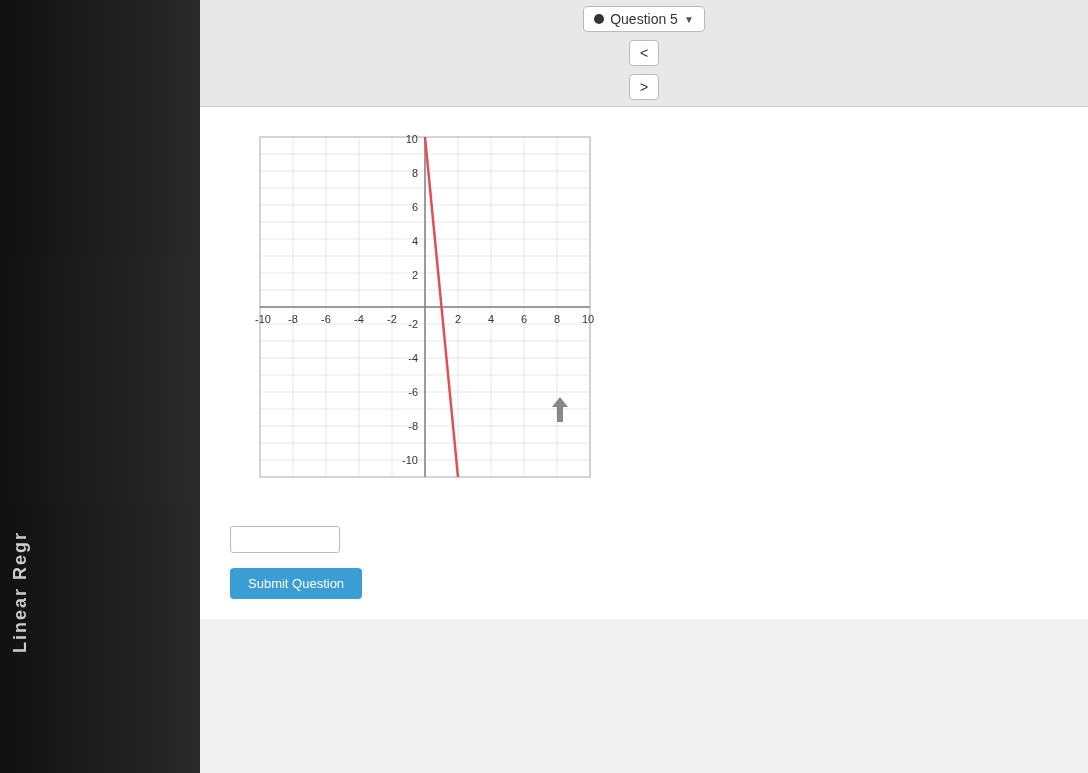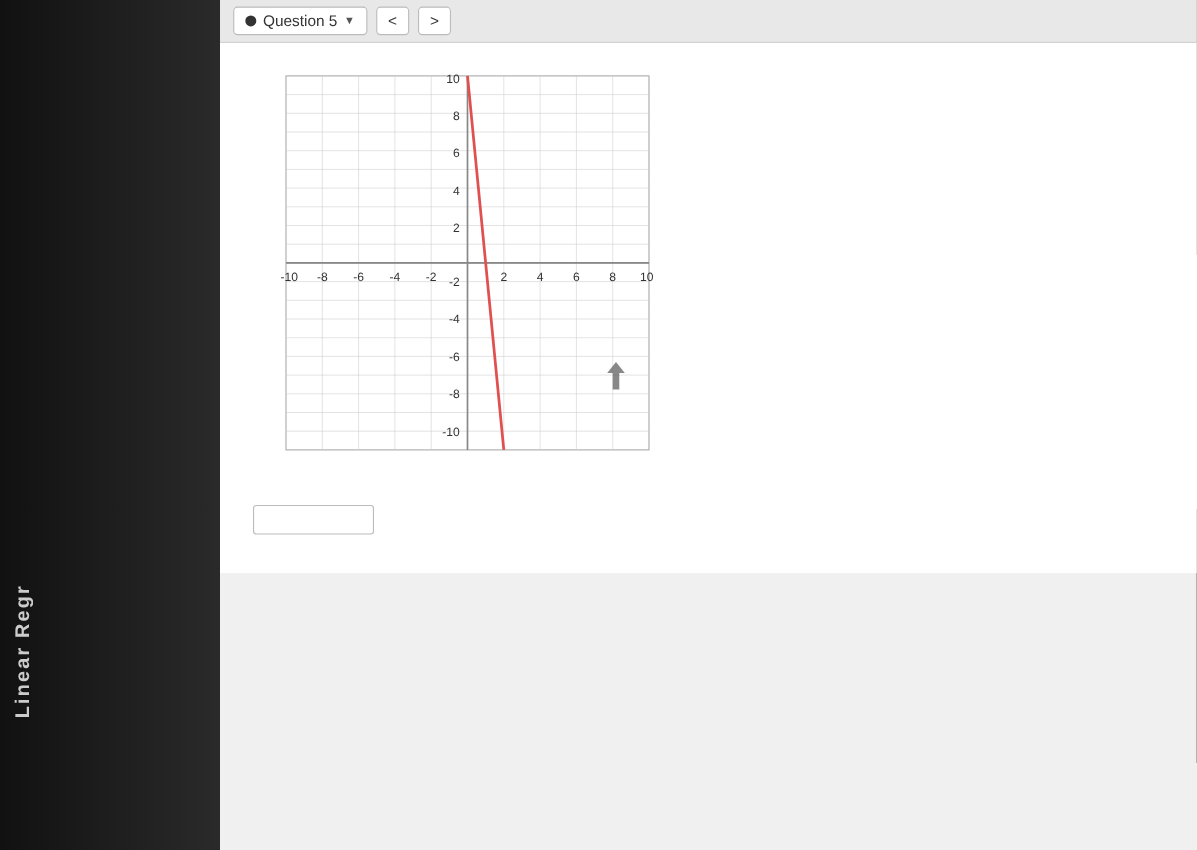--- a/index.html
+++ b/index.html
@@ -42,20 +42,21 @@
     }
 
     
     .top-nav {
       background: #e8e8e8;
       border-bottom: 1px solid #ccc;
       padding: 6px 12px;
       display: flex;
       align-items: center;
       gap: 8px;
+      flex-direction: column;
     }
 
     .question-indicator {
       display: flex;
       align-items: center;
       gap: 6px;
       background: white;
       border: 1px solid #bbb;
       border-radius: 4px;
       padding: 4px 10px;
@@ -227,15 +228,16 @@
         <polygon points="330,270 338,280 333,280 333,295 327,295 327,280 322,280" fill="#555" opacity="0.7"></polygon>
       </svg>
     </div>
 
     
 
     
     <input type="text" class="answer-input" value="" placeholder="" style="">
 
     
+    <button class="submit-btn">Submit Question</button>
 
   </div>
 </div>
 
 </body></html>

